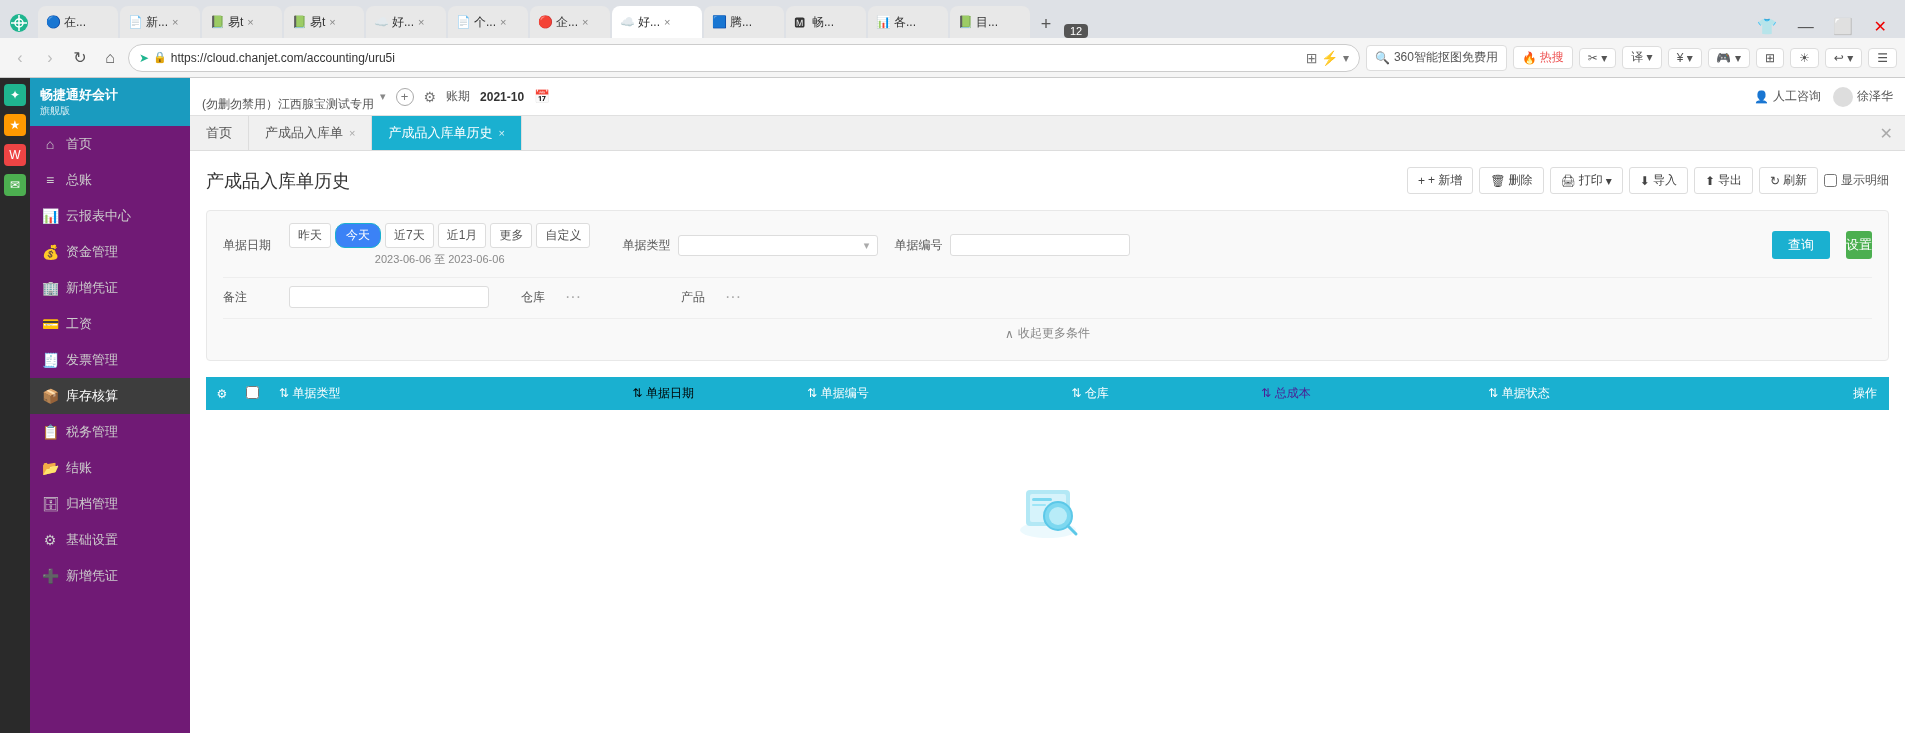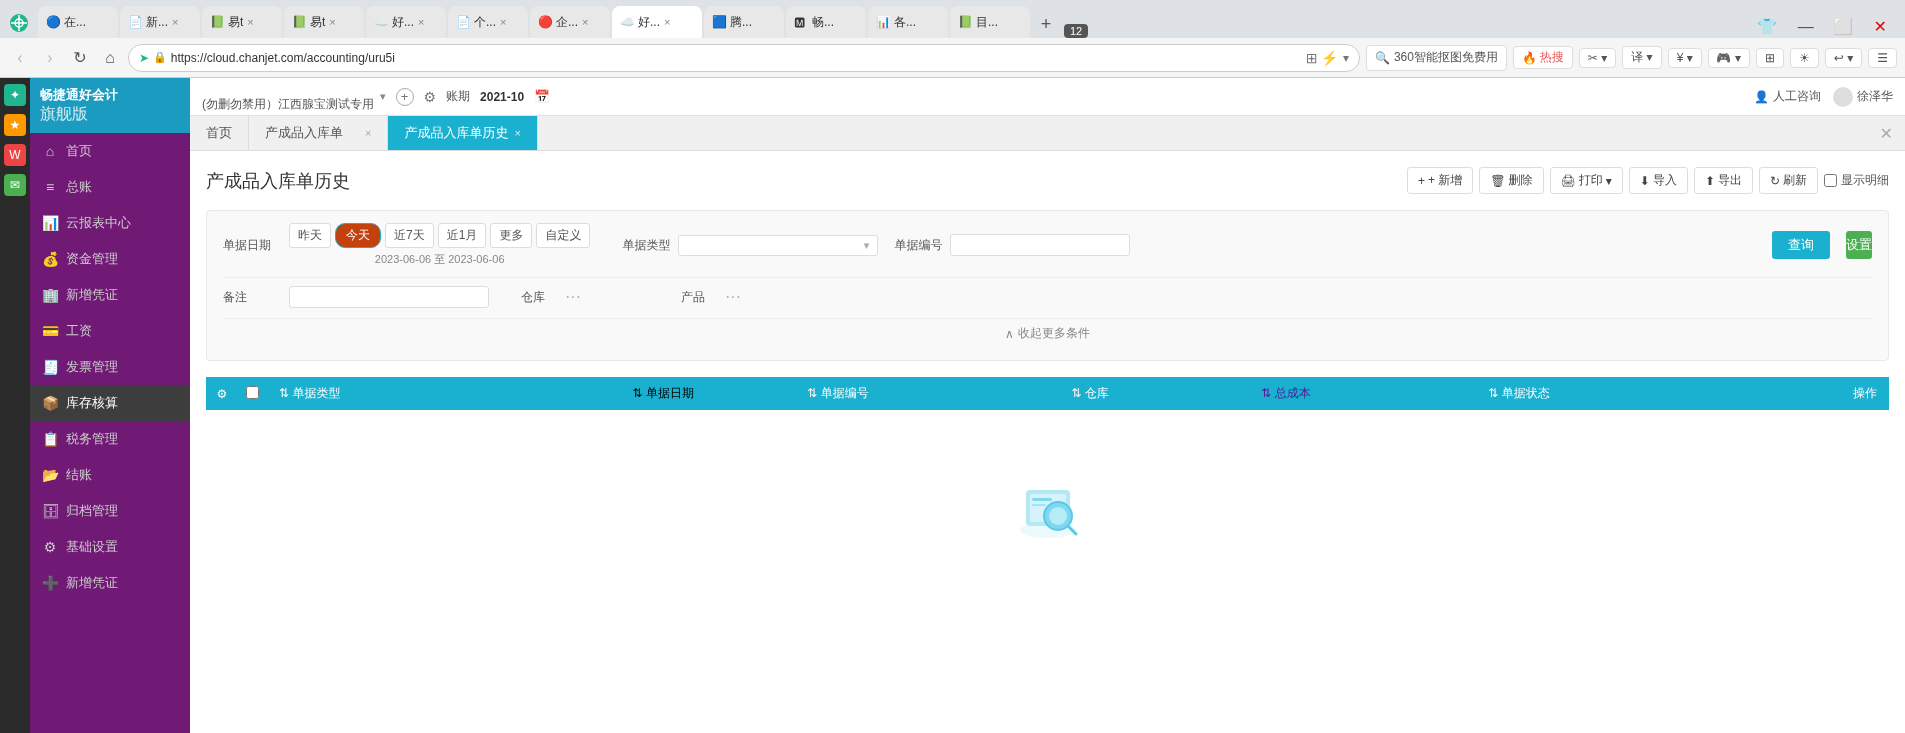--- a/index.html
+++ b/index.html
@@ -129,21 +129,21 @@
   <div style="width:30px;background:#2a2a2a;display:flex;flex-direction:column;align-items:center;padding-top:6px;gap:8px;flex-shrink:0;">
     <div style="width:22px;height:22px;border-radius:4px;background:#1fb58f;display:flex;align-items:center;justify-content:center;cursor:pointer;font-size:12px;color:white;">✦</div>
     <div style="width:22px;height:22px;border-radius:4px;background:#f90;display:flex;align-items:center;justify-content:center;cursor:pointer;font-size:12px;color:white;">★</div>
     <div style="width:22px;height:22px;border-radius:4px;background:#e44;display:flex;align-items:center;justify-content:center;cursor:pointer;font-size:12px;color:white;">W</div>
     <div style="width:22px;height:22px;border-radius:4px;background:#4caf50;display:flex;align-items:center;justify-content:center;cursor:pointer;font-size:12px;color:white;">✉</div>
   </div>
 
   <div style="width:160px;background:#701a75;color:#ccc;flex-shrink:0;display:flex;flex-direction:column;">
     <div style="background:#1a9bbf;padding:8px 10px;display:flex;flex-direction:column;">
       <span style="color:#fff;font-size:13px;font-weight:bold;">畅捷通好会计</span>
-      <span style="color:rgba(255,255,255,0.8);font-size:16px;">旗舰版</span>
+      <span style="color:rgba(255,255,255,0.8);font-size:10px;">旗舰版</span>
     </div>
     <div style="flex:1;overflow-y:auto;">
       <div style="display:flex;align-items:center;padding:9px 12px;gap:8px;cursor:pointer;color:#ccc;font-size:13px;">
         <span style="font-size:14px;width:16px;text-align:center;">⌂</span>
         <span>首页</span>
       </div>
       <div style="display:flex;align-items:center;padding:9px 12px;gap:8px;cursor:pointer;color:#ccc;font-size:13px;">
         <span style="font-size:14px;width:16px;text-align:center;">≡</span>
         <span>总账</span>
       </div>
@@ -215,21 +215,21 @@
           <span style="width:20px;height:20px;background:#ddd;border-radius:50%;display:inline-block;"></span>
           <span>徐泽华</span>
         </div>
       </div>
     </div>
 
     <div style="display:flex;align-items:center;background:#f0f0f0;border-bottom:1px solid #ddd;position:relative;">
       <div style="padding:8px 16px;font-size:13px;color:#555;cursor:pointer;border-right:1px solid #ddd;background:#f0f0f0;">
         <span>首页</span>
       </div>
-      <div style="padding:8px 16px;font-size:13px;color:#555;cursor:pointer;border-right:1px solid #ddd;display:flex;align-items:center;gap:22px;background:#f0f0f0;">
+      <div style="padding:8px 16px;font-size:13px;color:#555;cursor:pointer;border-right:1px solid #ddd;display:flex;align-items:center;gap:6px;background:#f0f0f0;">
         <span>产成品入库单</span>
         <span style="font-size:11px;color:#aaa;">×</span>
       </div>
       <div style="padding:8px 16px;font-size:13px;color:#fff;cursor:pointer;border-right:1px solid #ddd;background:#1ab0d0;display:flex;align-items:center;gap:6px;">
         <span>产成品入库单历史</span>
         <span style="font-size:11px;color:rgba(255,255,255,0.8);">×</span>
       </div>
 
       <div style="margin-left:auto;padding:0 12px;font-size:16px;color:#aaa;cursor:pointer;">✕</div>
     </div>
@@ -271,21 +271,21 @@
         </div>
       </div>
 
       <div style="background:#f9f9f9;border:1px solid #e8e8e8;border-radius:4px;padding:12px 16px;margin-bottom:16px;">
 
         <div style="display:flex;align-items:center;gap:16px;margin-bottom:10px;">
           <span style="font-size:12px;color:#555;white-space:nowrap;min-width:50px;">单据日期</span>
           <div style="display:flex;align-items:center;gap:4px;flex-direction:column;">
             <div style="display:flex;align-items:center;gap:4px;">
               <div style="padding:3px 8px;font-size:12px;border:1px solid #ddd;background:#fff;border-radius:3px;cursor:pointer;color:#555;">昨天</div>
-              <div style="padding:3px 10px;font-size:12px;border:1px solid #1ab0d0;background:#c2410c;border-radius:10px;cursor:pointer;color:#fff;">今天</div>
+              <div style="padding:3px 10px;font-size:12px;border:1px solid #1ab0d0;background:#3b82f6;border-radius:10px;cursor:pointer;color:#fff;">今天</div>
               <div style="padding:3px 8px;font-size:12px;border:1px solid #ddd;background:#fff;border-radius:3px;cursor:pointer;color:#555;">近7天</div>
               <div style="padding:3px 8px;font-size:12px;border:1px solid #ddd;background:#fff;border-radius:3px;cursor:pointer;color:#555;">近1月</div>
               <div style="padding:3px 8px;font-size:12px;border:1px solid #ddd;background:#fff;border-radius:3px;cursor:pointer;color:#555;">更多</div>
               <div style="padding:3px 8px;font-size:12px;border:1px solid #ddd;background:#fff;border-radius:3px;cursor:pointer;color:#555;">自定义</div>
             </div>
             <div style="font-size:11px;color:#888;">2023-06-06 至 2023-06-06</div>
           </div>
 
           <div style="display:flex;align-items:center;gap:8px;margin-left:16px;">
             <span style="font-size:12px;color:#555;white-space:nowrap;">单据类型</span>

